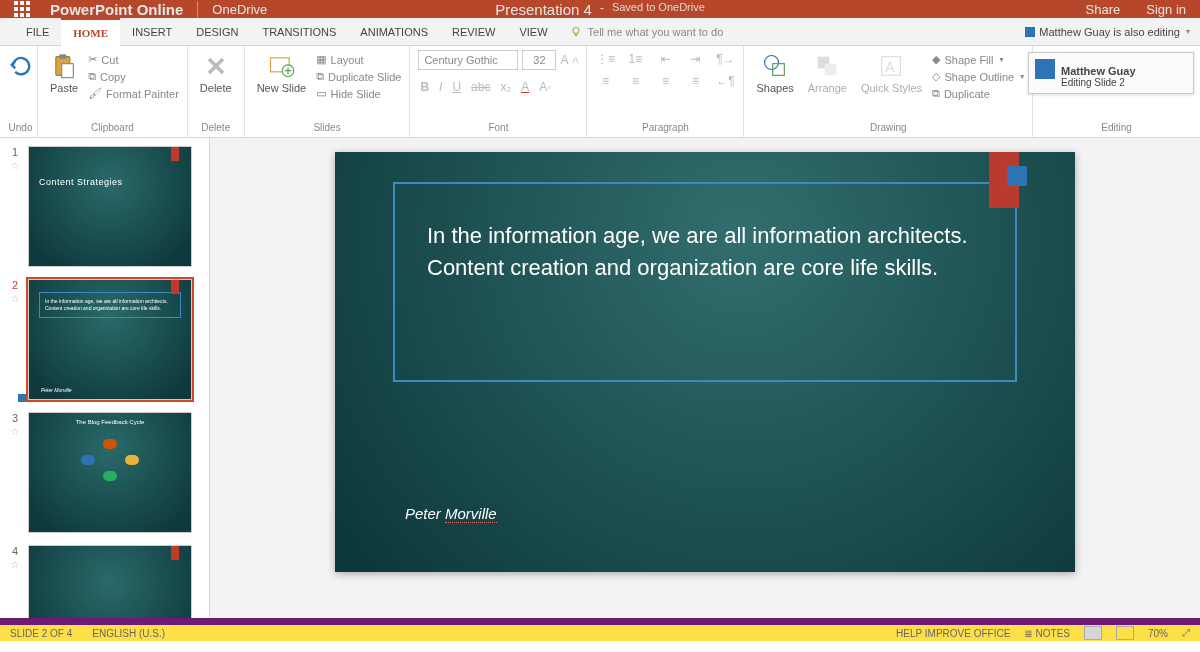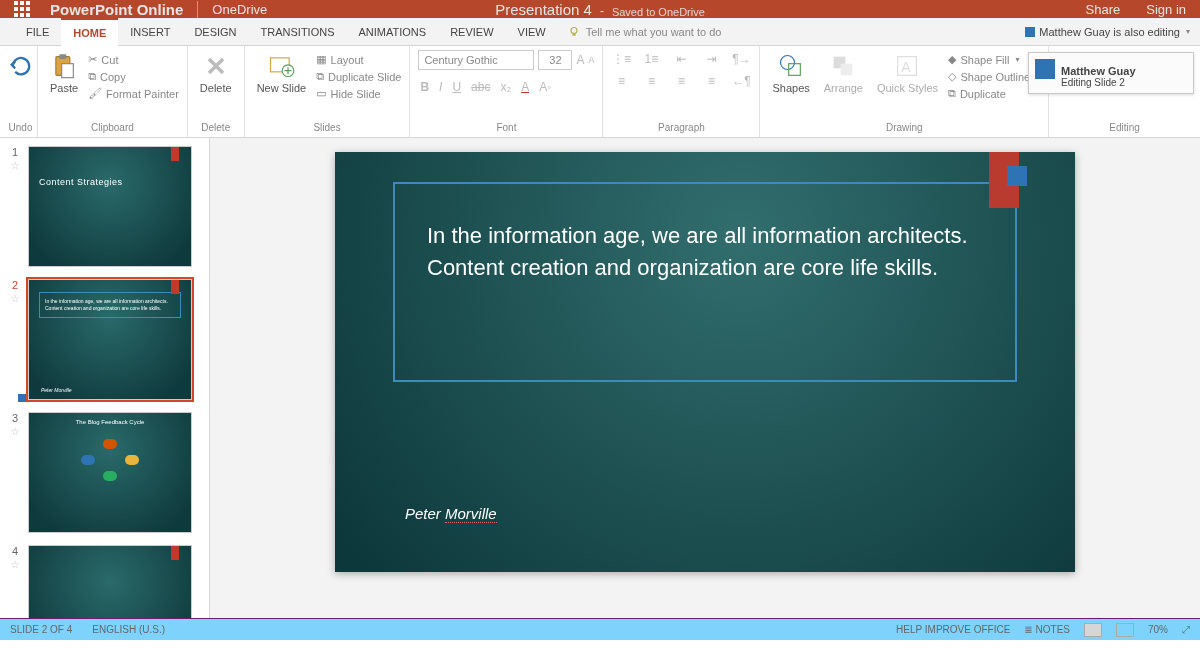--- a/index.html
+++ b/index.html
@@ -2,41 +2,41 @@
 <html><head>
 <meta charset="utf-8">
 <style>
 * { margin:0; padding:0; box-sizing:border-box; font-family:"Segoe UI",Arial,sans-serif; }
 body { width:1200px; height:652px; overflow:hidden; background:#fff; font-size:12px; color:#444; }
 .titlebar { height:18px; background:#b7472a; color:#e5e5e5; display:flex; align-items:center; padding:0 14px; }
 .waffle { width:16px; height:16px; display:grid; grid-template-columns:repeat(3,4px); grid-template-rows:repeat(3,4px); gap:2px; margin-right:20px; }
 .waffle span { background:#fff; width:4px; height:4px; }
 .app-name { font-size:15px; font-weight:600; padding-right:14px; border-right:1px solid rgba(255,255,255,.4); }
 .drive-name { font-size:13px; padding-left:14px; }
-.file-block { position:absolute; left:50%; transform:translateX(-50%); display:flex; align-items:flex-end; gap:8px; }
+.file-block { position:absolute; left:50%; transform:translateX(-50%); display:flex; align-items:flex-start; gap:8px; }
 .file-name { font-size:15px; }
 .save-status { font-size:11px; opacity:.9; }
 .right-links { margin-left:auto; display:flex; gap:26px; font-size:13px; }
 .tabs { height:28px; background:#f3f3f3; display:flex; align-items:center; border-bottom:1px solid #d6d6d6; padding-left:14px; font-size:11px; }
 .tab { padding:0 12px; height:28px; display:flex; align-items:center; color:#444; cursor:pointer; }
-.tab.active { background:#fff; color:#b7472a; border-top:2px solid #b7472a; font-weight:600; }
+.tab.active { background:#fff; color:#b7472a; border-top:2px solid #b7472a; font-weight:600;font-family:Liberation Serif, serif; }
 .tellme { display:flex; align-items:flex-end; gap:6px; color:#888; margin-left:10px; }
 .bulb { width:12px; height:12px; }
 .editing-badge { margin-left:auto; font-size:11px; color:#444; display:flex; align-items:center; gap:4px; padding-right:10px;text-align:right;}
 .sq { width:10px; height:10px; background:#2e74b5; }
 .ribbon { height:92px; background:#fff; border-bottom:1px solid #d6d6d6; display:flex; padding-left:4px; position:relative; }
 .group { display:flex; flex-direction:column; align-items:center; padding:2px 8px 0; border-right:1px solid #e3e3e3; }
 .group:last-child { border-right:none; }
 .group-body { flex:1; display:flex; align-items:flex-start; gap:6px; padding-top:2px; }
 .group-label { font-size:10px; color:#888; padding:2px 0 4px;text-align:center; }
 .bigbtn { display:flex; flex-direction:column; align-items:center; gap:2px; font-size:11px; color:#555; padding:2px 4px; }
 .bigicon { width:28px; height:28px; display:flex; align-items:center; justify-content:center; }
 .smallbtn { font-size:11px; color:#888; display:flex; align-items:center; gap:4px; padding:1px 0; }
 .col { display:flex; flex-direction:column; gap:2px; }
-.font-input { width:116px; height:20px; border:1px solid #ccc; font-size:11px; padding:0 5px; color:#888; background:#fff; }
+.font-input { width:100px; height:20px; border:1px solid #ccc; font-size:11px; padding:0 5px; color:#888; background:#fff; }
 .size-input { width:34px; height:20px; border:1px solid #ccc; font-size:11px; text-align:center; color:#888; }
 .font-row { display:flex; gap:4px; align-items:center; }
 .font-icons { display:flex; gap:10px; color:#bbb; font-size:12px; padding:4px 2px; }
 .para-grid { display:grid; grid-template-columns:repeat(5,20px); grid-auto-rows:18px; gap:4px 10px; color:#bbb; justify-items:center; align-items:center; }
 .collab { position:absolute; top:6px; right:6px; width:166px; border:1px solid #c9c9c9; background:#fbfbfb; padding:5px 6px; font-size:10px; display:flex; gap:6px; box-shadow:0 1px 3px rgba(0,0,0,.15); }
 .collab .csq { width:20px; height:20px; background:#2e74b5; margin-top:1px;}
 .collab b { font-size:11px; display:block;margin-top:7px;}
 .workspace { display:flex; height:calc(652px - 30px - 28px - 92px - 22px); background:#f3f3f3; }
 .thumbs { width:210px; background:#fff; border-right:1px solid #d6d6d6; overflow-y:auto; padding:8px 4px 8px 8px; }
 .trow { display:flex; gap:6px; margin-bottom:12px; }
@@ -53,21 +53,21 @@
 .node { width:14px; height:10px; border-radius:7px; position:absolute; }
 .canvas-wrap { flex:1; display:flex; align-items:flex-start; justify-content:center; padding:14px; overflow:auto; }
 .slide { width:740px; height:420px; background:radial-gradient(circle at 55% 20%, #326e6e, #0d383b 95%); position:relative; box-shadow:0 2px 8px rgba(0,0,0,.3); color:#fff; }
 .slide .redtab { position:absolute; top:0; right:56px; width:30px; height:56px; background:#b93a2f; z-index:2; }
 .slide .bluecap { position:absolute; top:14px; right:48px; width:20px; height:20px; background:#2e74b5; z-index:3; }
 .quote-frame { position:absolute; top:30px; left:58px; right:58px; height:200px; border:2px solid #3b8bbf; padding:36px 32px; }
 .quote-text { font-family:"Century Gothic",sans-serif; font-size:22px; line-height:32px; font-weight:300; }
 .attr-main { position:absolute; left:70px; bottom:50px; font-style:italic; font-family:"Century Gothic",sans-serif; font-size:15px; }
 .attr-main .ul { border-bottom:1px dotted #d66; }
 .cursor-flag { position:absolute; width:8px; height:8px; background:#2e74b5; }
-.statusbar { height:22px; background:#7dd3fc; border-top:1px solid #701a75; display:flex; align-items:center; padding:8px 10px; font-size:10px; color:#666; }
+.statusbar { height:22px; background:#fde047; border-top:7px solid #701a75; display:flex; align-items:center; padding:8px 10px; font-size:10px; color:#666; }
 .statusbar .r { margin-left:auto; display:flex; align-items:center; gap:14px; }
 .viewbtn { width:18px; height:14px; border:1px solid #aaa; }
 .viewbtn.active { background:#d6d6d6;}
 svg { display:block; }
 .chev{font-size:8px;color:#888;margin-left:2px;}
 </style>
 </head>
 <body>
 
 <div class="titlebar">

